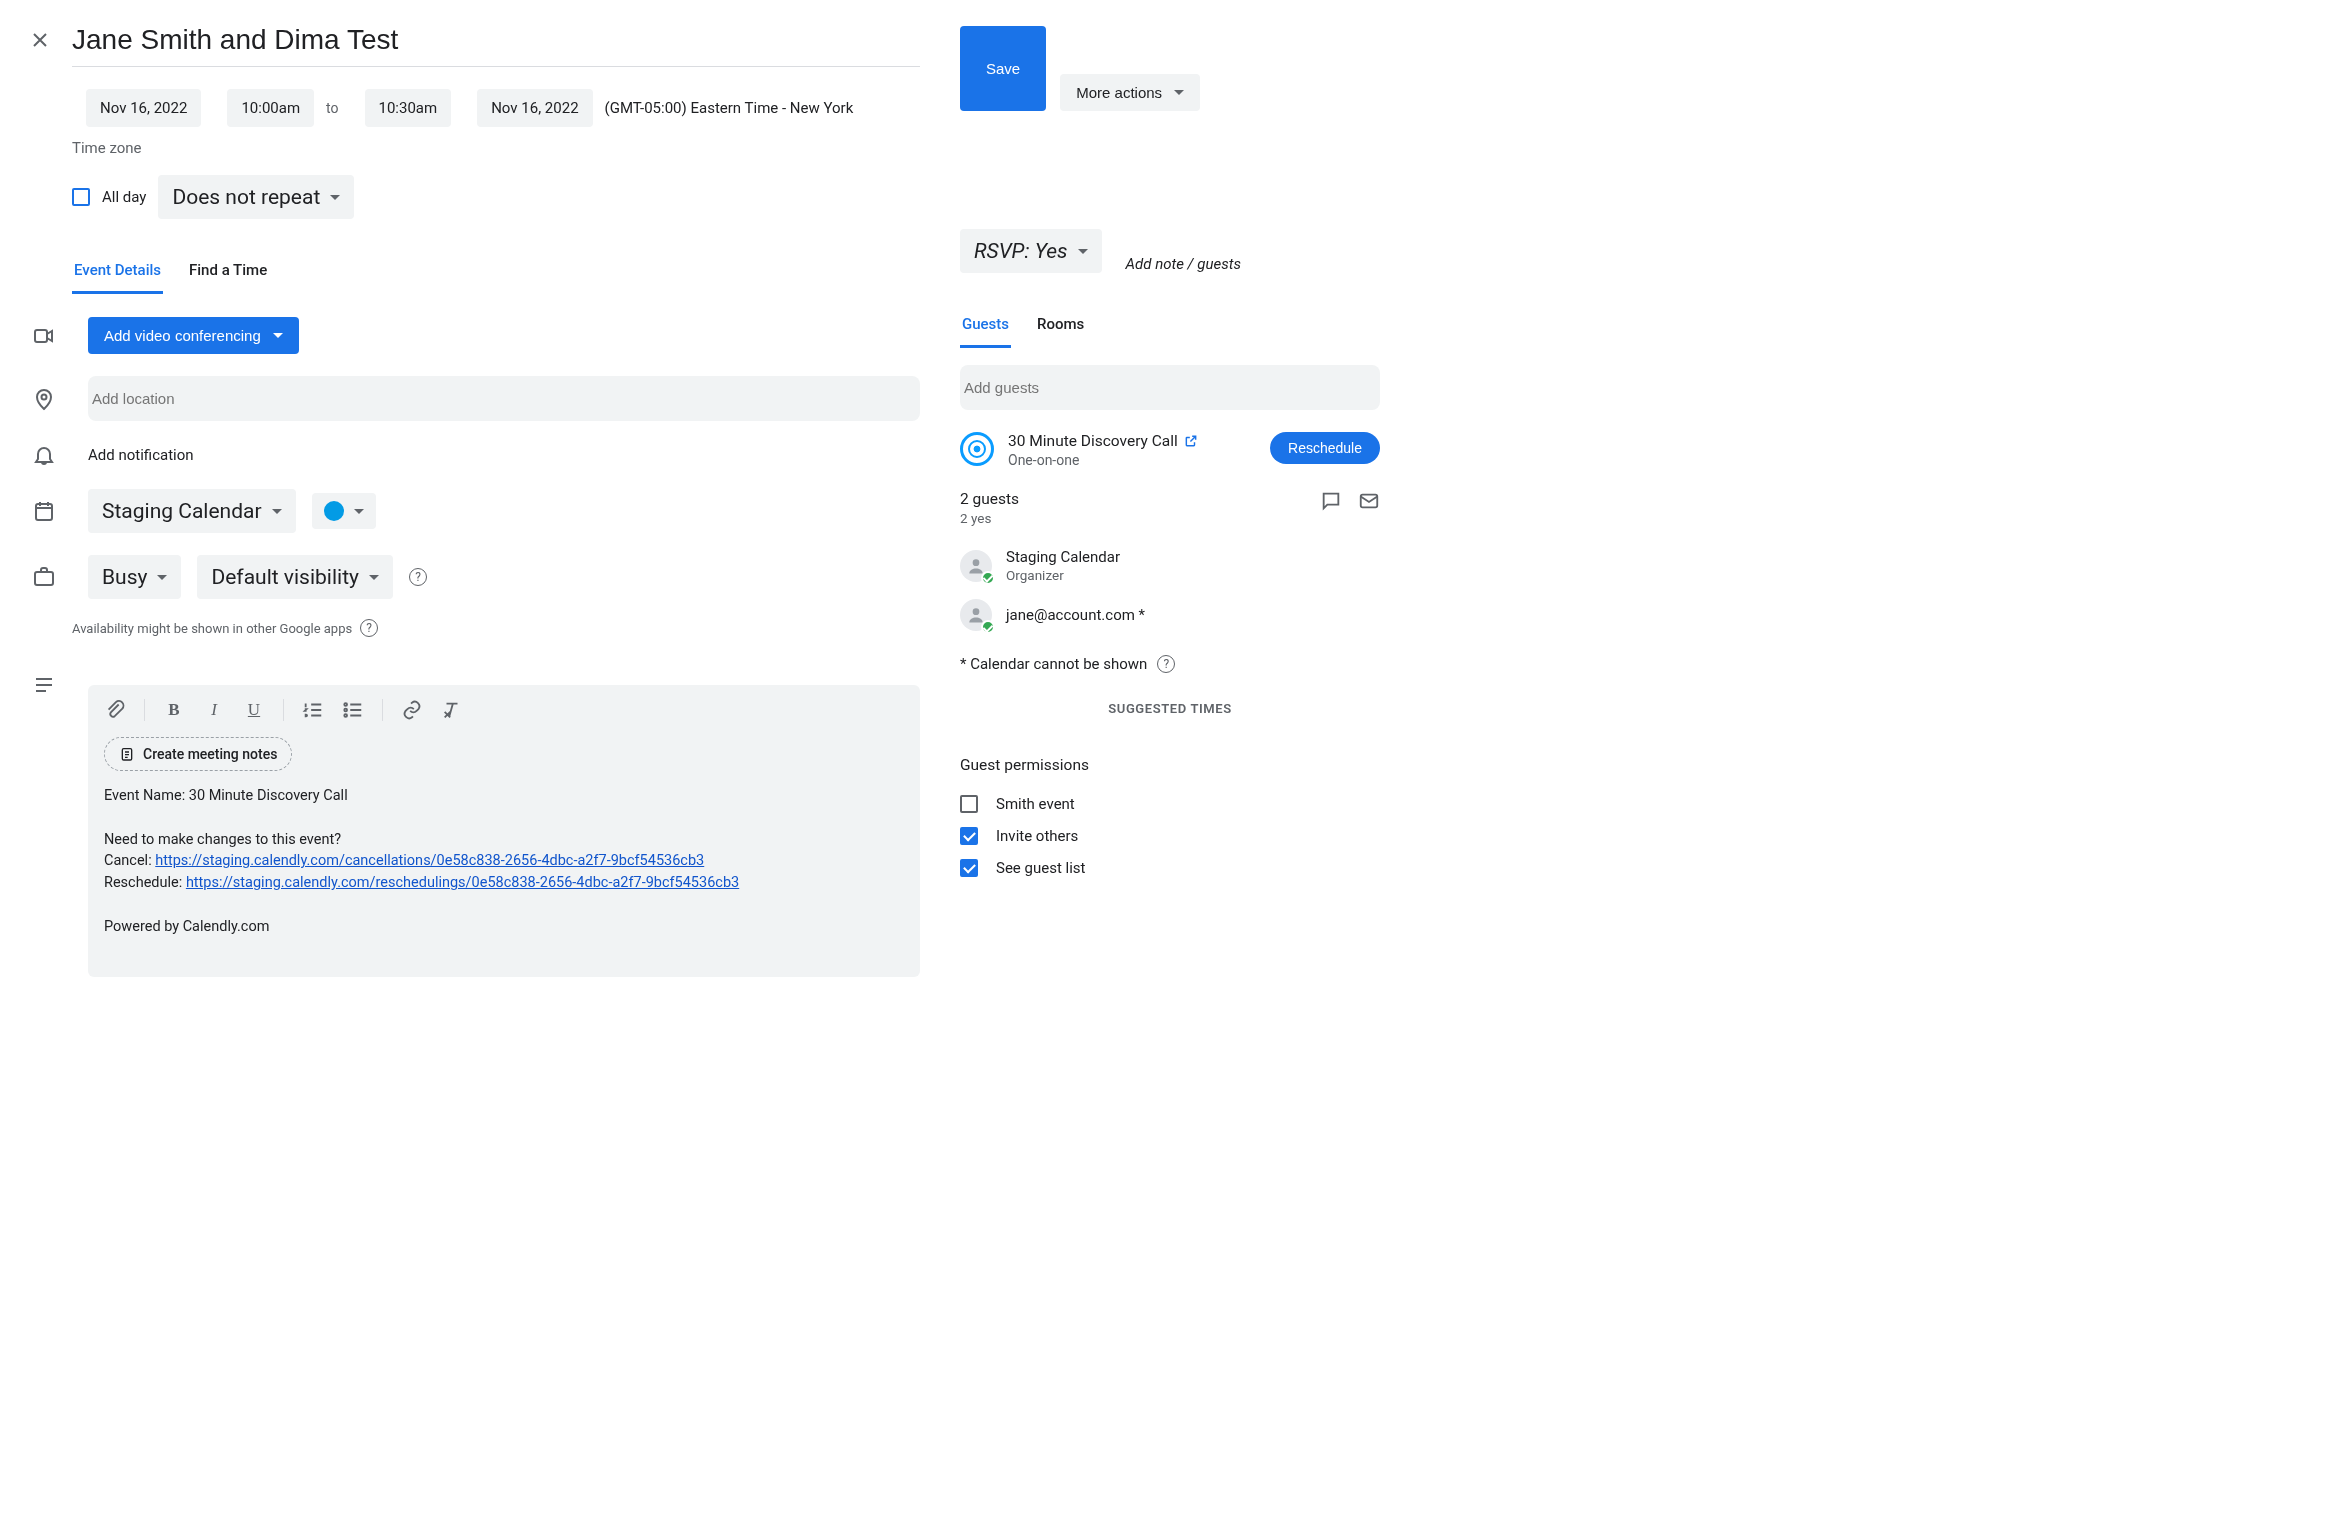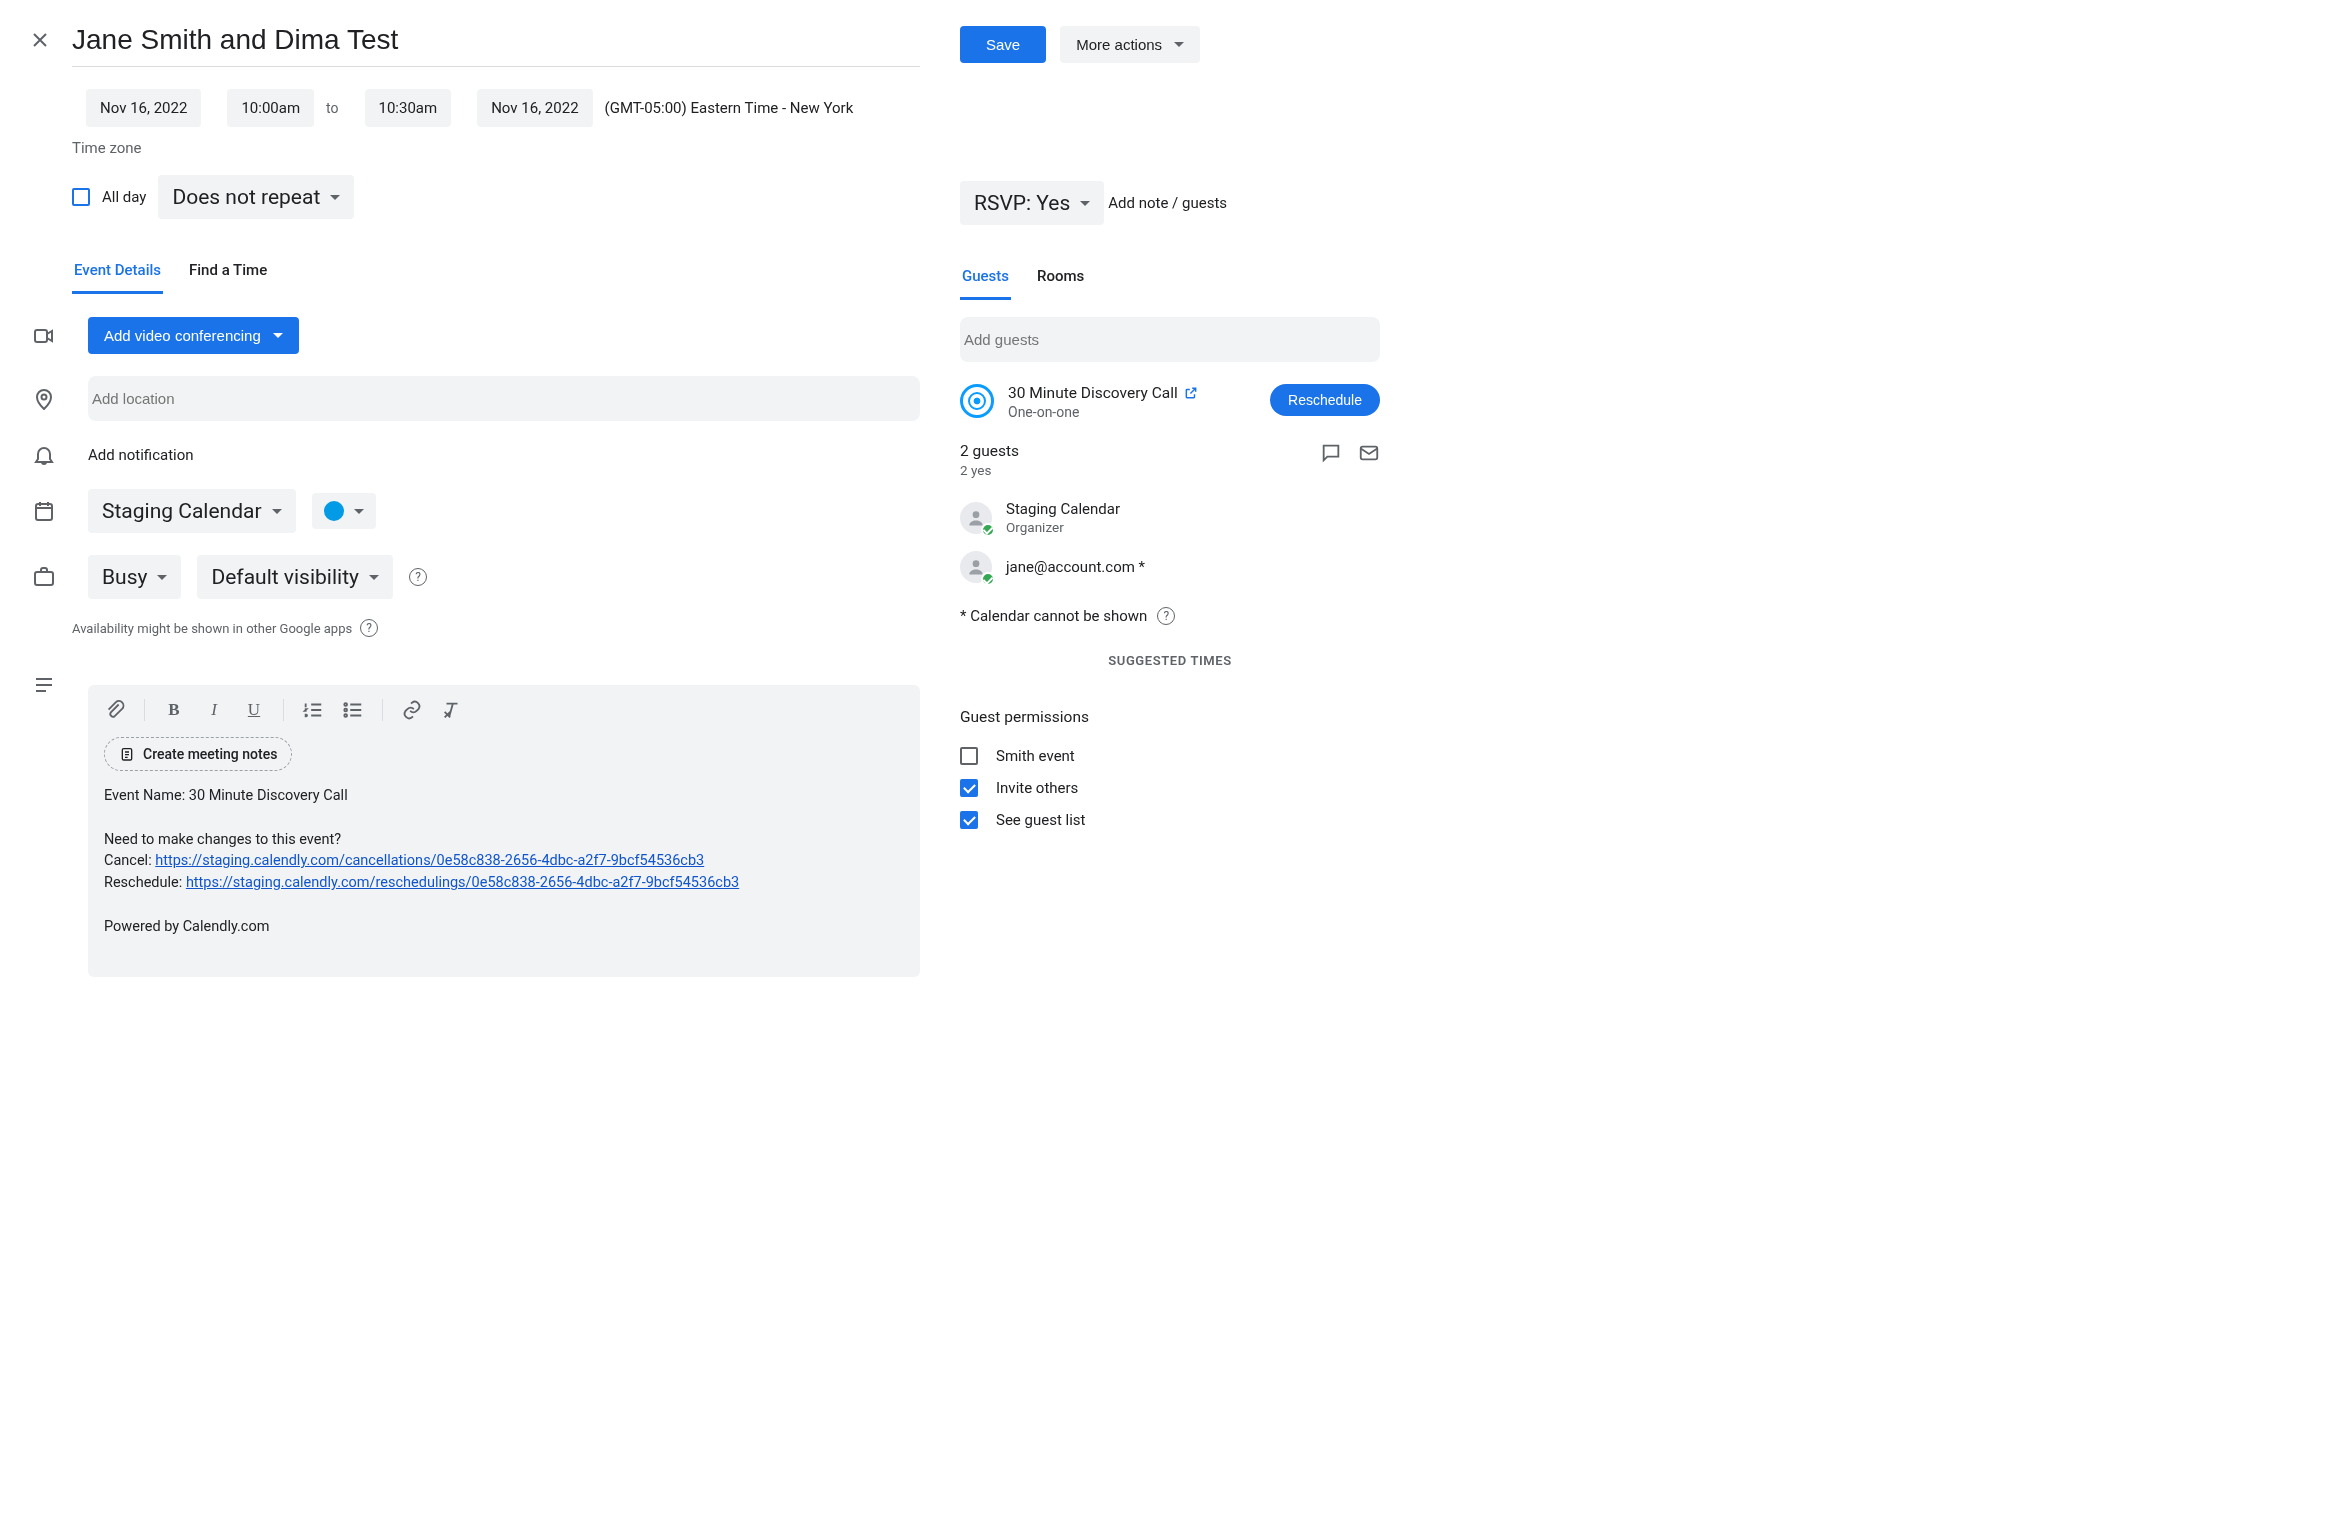--- a/index.html
+++ b/index.html
@@ -231,26 +231,28 @@
     color: var(--text-dark);
     border: none;
     border-radius: 4px;
     padding: 10px 16px;
     font-size: 15px;
     font-weight: 500;
     display: inline-flex;
     align-items: center;
     gap: 12px;
     cursor: pointer;
+    margin-top: 48px;
   }
   .rsvp-row {
     display:flex;
-    align-items:center;
-    gap: 4px;
+    align-items:flex-end;
+    gap: 24px;
     margin-top: 118px;
+    font-style: italic;
   }
   .side-tabs {
     display:flex;
     gap: 24px;
     margin-top: 36px;
   }
   .add-guests {
     margin-top: 16px;
   }
   .scheduler-card {

